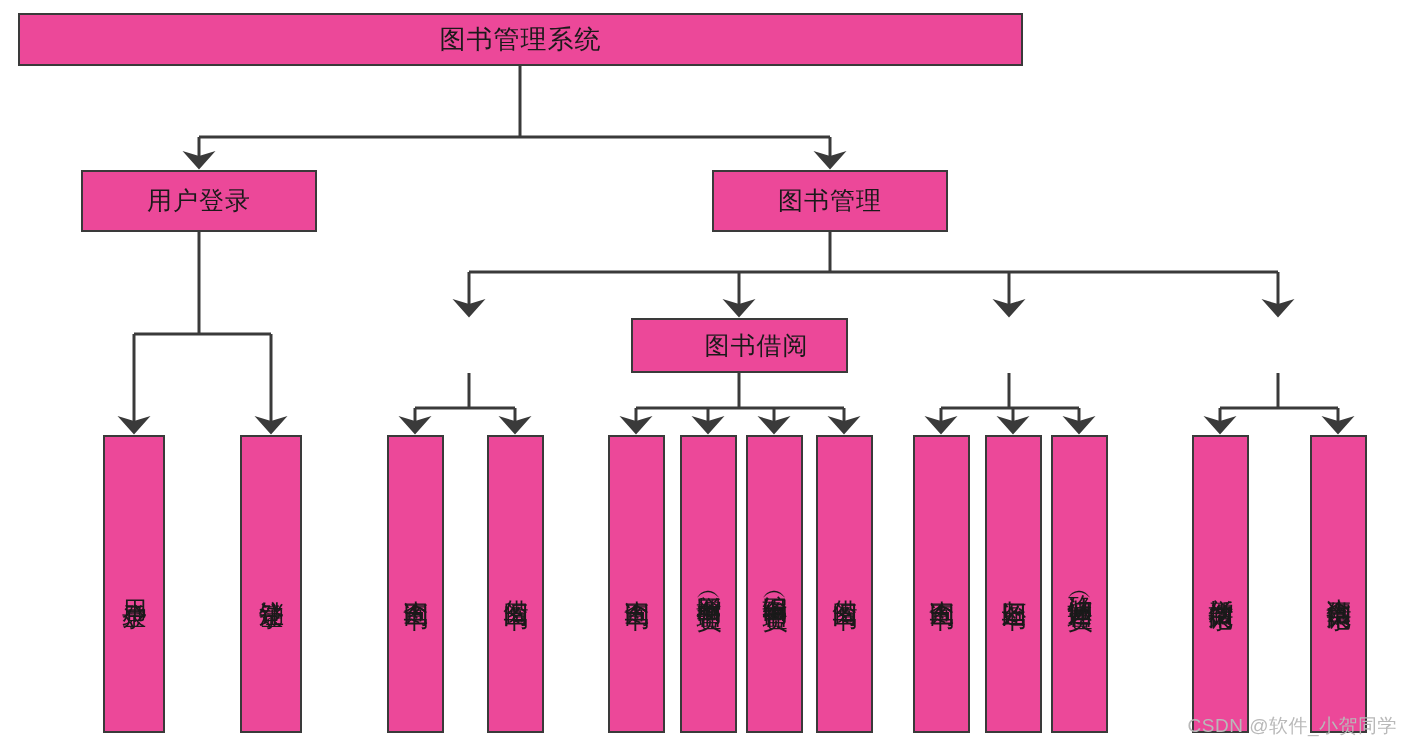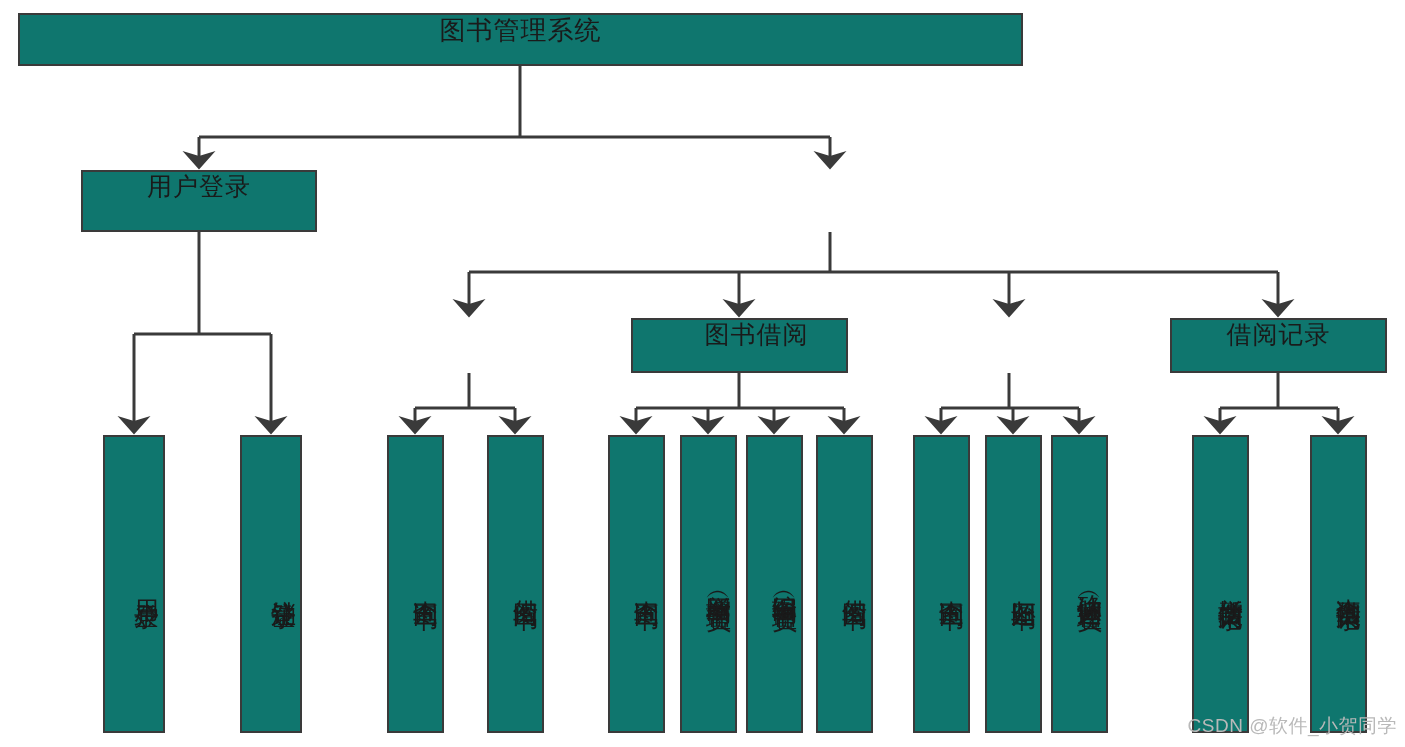--- a/index.html
+++ b/index.html
@@ -21,24 +21,24 @@
     position: absolute;
     left: 0;
     top: 0;
     width: 1405px;
     height: 747px;
     pointer-events: none;
   }
   .node {
     position: absolute;
     box-sizing: border-box;
-    background: #0f766e;
+    background: #ec4899;
     border: 2.5px solid #3a3a3a;
     display: flex;
-    align-items: flex-start;
+    align-items: center;
     justify-content: center;
     color: #1a1a1a;
   }
   .node.horiz {
     font-size: 25px;
     letter-spacing: 1px;
     line-height: 1.2;
   }
   .node.vert {
     writing-mode: vertical-rl;
@@ -141,27 +141,27 @@
     </g>
   </svg>
 
   <div class="node horiz root" style="left: 18px; top: 13px; width: 1005px; height: 53px;">
     <span>图书管理系统</span>
   </div>
 
   <div class="node horiz" style="left: 81px; top: 170px; width: 236px; height: 62px;">
     <span>用户登录</span>
   </div>
+  <div class="node horiz" style="left: 712px; top: 170px; width: 236px; height: 62px;">
+    <span>图书管理</span>
+  </div>
 
   <div class="node horiz" style="left: 631px; top: 318px; width: 217px; height: 55px; padding-left: 34px;">
     <span>图书借阅</span>
   </div>
-  <div class="node horiz" style="left: 1170px; top: 318px; width: 217px; height: 55px;">
-    <span>借阅记录</span>
-  </div>
 
   <div class="node vert" style="left: 103px; top: 435px; width: 62px; height: 298px;">
     <span class="vlabel">用户登录</span>
   </div>
   <div class="node vert" style="left: 240px; top: 435px; width: 62px; height: 298px;">
     <span class="vlabel">注销登录</span>
   </div>
   <div class="node vert" style="left: 387px; top: 435px; width: 57px; height: 298px;">
     <span class="vlabel">查询图书</span>
   </div>

